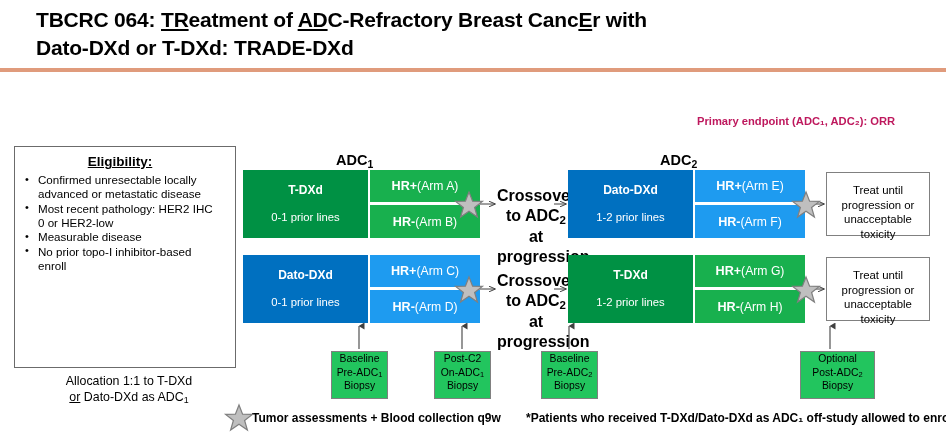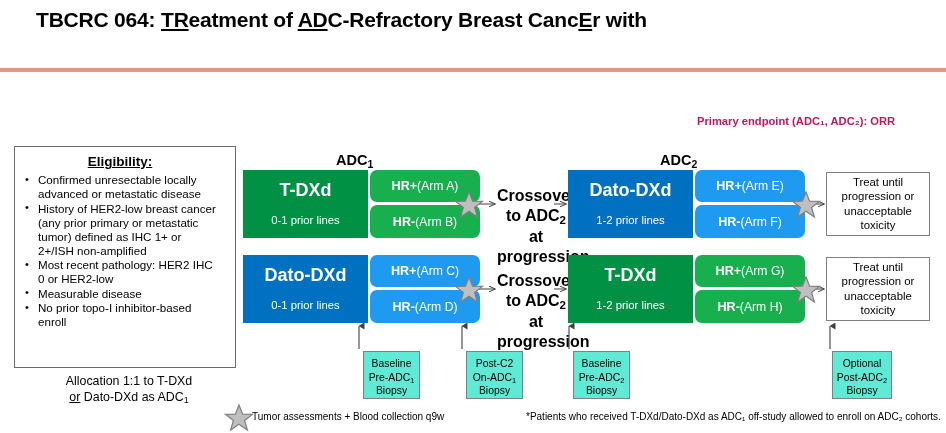--- a/index.html
+++ b/index.html
@@ -110,39 +110,38 @@
     position: absolute;
     box-sizing: border-box;
     color: #ffffff;
     display: flex;
     flex-direction: column;
     align-items: center;
     justify-content: center;
     text-align: center;
   }
   .drug-name {
-    font-size: 18px;
+    font-size: 12px;
     font-weight: bold;
     line-height: 1.15;
   }
   .drug-lines {
     font-size: 11.3px;
     line-height: 1.2;
     margin-top: 13px;
   }
 
   .hr-box {
     position: absolute;
     box-sizing: border-box;
     color: #ffffff;
     display: flex;
     align-items: center;
     justify-content: center;
     white-space: nowrap;
-    border-radius: 7px;
   }
   .hr-box .hr-strong {
     font-size: 12.6px;
     font-weight: bold;
   }
   .hr-box .hr-arm {
     font-size: 12.2px;
     font-weight: normal;
     margin-left: 0;
   }
@@ -158,43 +157,42 @@
     font-weight: bold;
   }
 
   
   .outcome-box {
     position: absolute;
     box-sizing: border-box;
     border: 1px solid #808080;
     background: #ffffff;
     display: flex;
-    align-items: flex-end;
+    align-items: flex-start;
     justify-content: center;
     text-align: center;
     font-size: 11.4px;
     line-height: 1.28;
     color: #000;
-    padding: 2px;
+    padding: 10px;
   }
 
   
   .biopsy-box {
     position: absolute;
     box-sizing: border-box;
     border: 1px solid #808080;
-    background: #5eead4;
+    background: #22c55e;
     display: flex;
-    align-items: flex-end;
+    align-items: flex-start;
     justify-content: center;
     text-align: center;
     font-size: 10.4px;
     line-height: 1.3;
     color: #000;
-    margin-left: 32px;
   }
 
   
   .endpoints {
     position: absolute;
     left: 697px;
     top: 114px;
     color: #be185d;
   }
   .endpoints .primary {
@@ -203,55 +201,56 @@
     line-height: 1.3;
   }
   .endpoints .secondary {
     font-size: 11px;
     line-height: 1.3;
   }
 
   
   .footnote {
     position: absolute;
-    font-size: 10px;
+    font-size: 12px;
     color: #000;
     white-space: nowrap;
+    font-weight: bold;
   }
 
   
   .overlay {
     position: absolute;
     left: 0;
     top: 0;
     width: 946px;
     height: 433px;
     pointer-events: none;
   }
   sub { font-size: 0.72em; vertical-align: baseline; position: relative; bottom: -0.25em; }
 </style>
 </head>
 <body>
 
 <div class="slide">
 
   <div class="title">
     <span><span>TBCRC 064: </span><u>TR</u><span>eatment of </span><u>AD</u><span>C-Refractory Breast Canc</span><u>E</u><span>r with</span></span><br>
+    <span>Dato-DXd or T-DXd: TRADE-DXd</span>
   </div>
   <div class="title-rule"></div>
 
   <div class="endpoints">
     <div class="primary">Primary endpoint (ADC₁, ADC₂): ORR</div>
   </div>
 
   <div class="eligibility">
     <h3>Eligibility:</h3>
     <ul class="elig-list">
       <li>Confirmed unresectable locally advanced or metastatic disease</li>
-      <li>History of HER2-low breast cancer (any prior primary or metastatic tumor) defined as IHC 1+ or 2+/ISH non-amplified</li>
       <li>Most recent pathology: HER2 IHC 0 or HER2-low</li>
       <li>Measurable disease</li>
       <li>No prior topo-I inhibitor-based enroll</li>
     </ul>
   </div>
 
   <div class="allocation">
     <span>Allocation 1:1 to T-DXd</span><br>
     <u>or</u><span> Dato-DXd as ADC</span><sub>1</sub>
   </div>
@@ -357,21 +356,21 @@
       <span>Biopsy</span>
     </div>
   </div>
   <div class="biopsy-box" style="left:541px; top:351px; width:57px; height:48px;">
     <div>
       <span>Baseline</span><br>
       <span>Pre-ADC</span><sub>2</sub><br>
       <span>Biopsy</span>
     </div>
   </div>
-  <div class="biopsy-box" style="left:800px; top:351px; width:60px; height:48px;">
+  <div class="biopsy-box" style="left:800px; top:351px; width:75px; height:48px;">
     <div>
       <span>Optional</span><br>
       <span>Post-ADC</span><sub>2</sub><br>
       <span>Biopsy</span>
     </div>
   </div>
 
   <div class="footnote" style="left:252px; top:411px;">Tumor assessments + Blood collection q9w</div>
   <div class="footnote" style="left:526px; top:411px;">*Patients who received T-DXd/Dato-DXd as ADC₁ off-study allowed to enroll on ADC₂ cohorts.</div>
 

